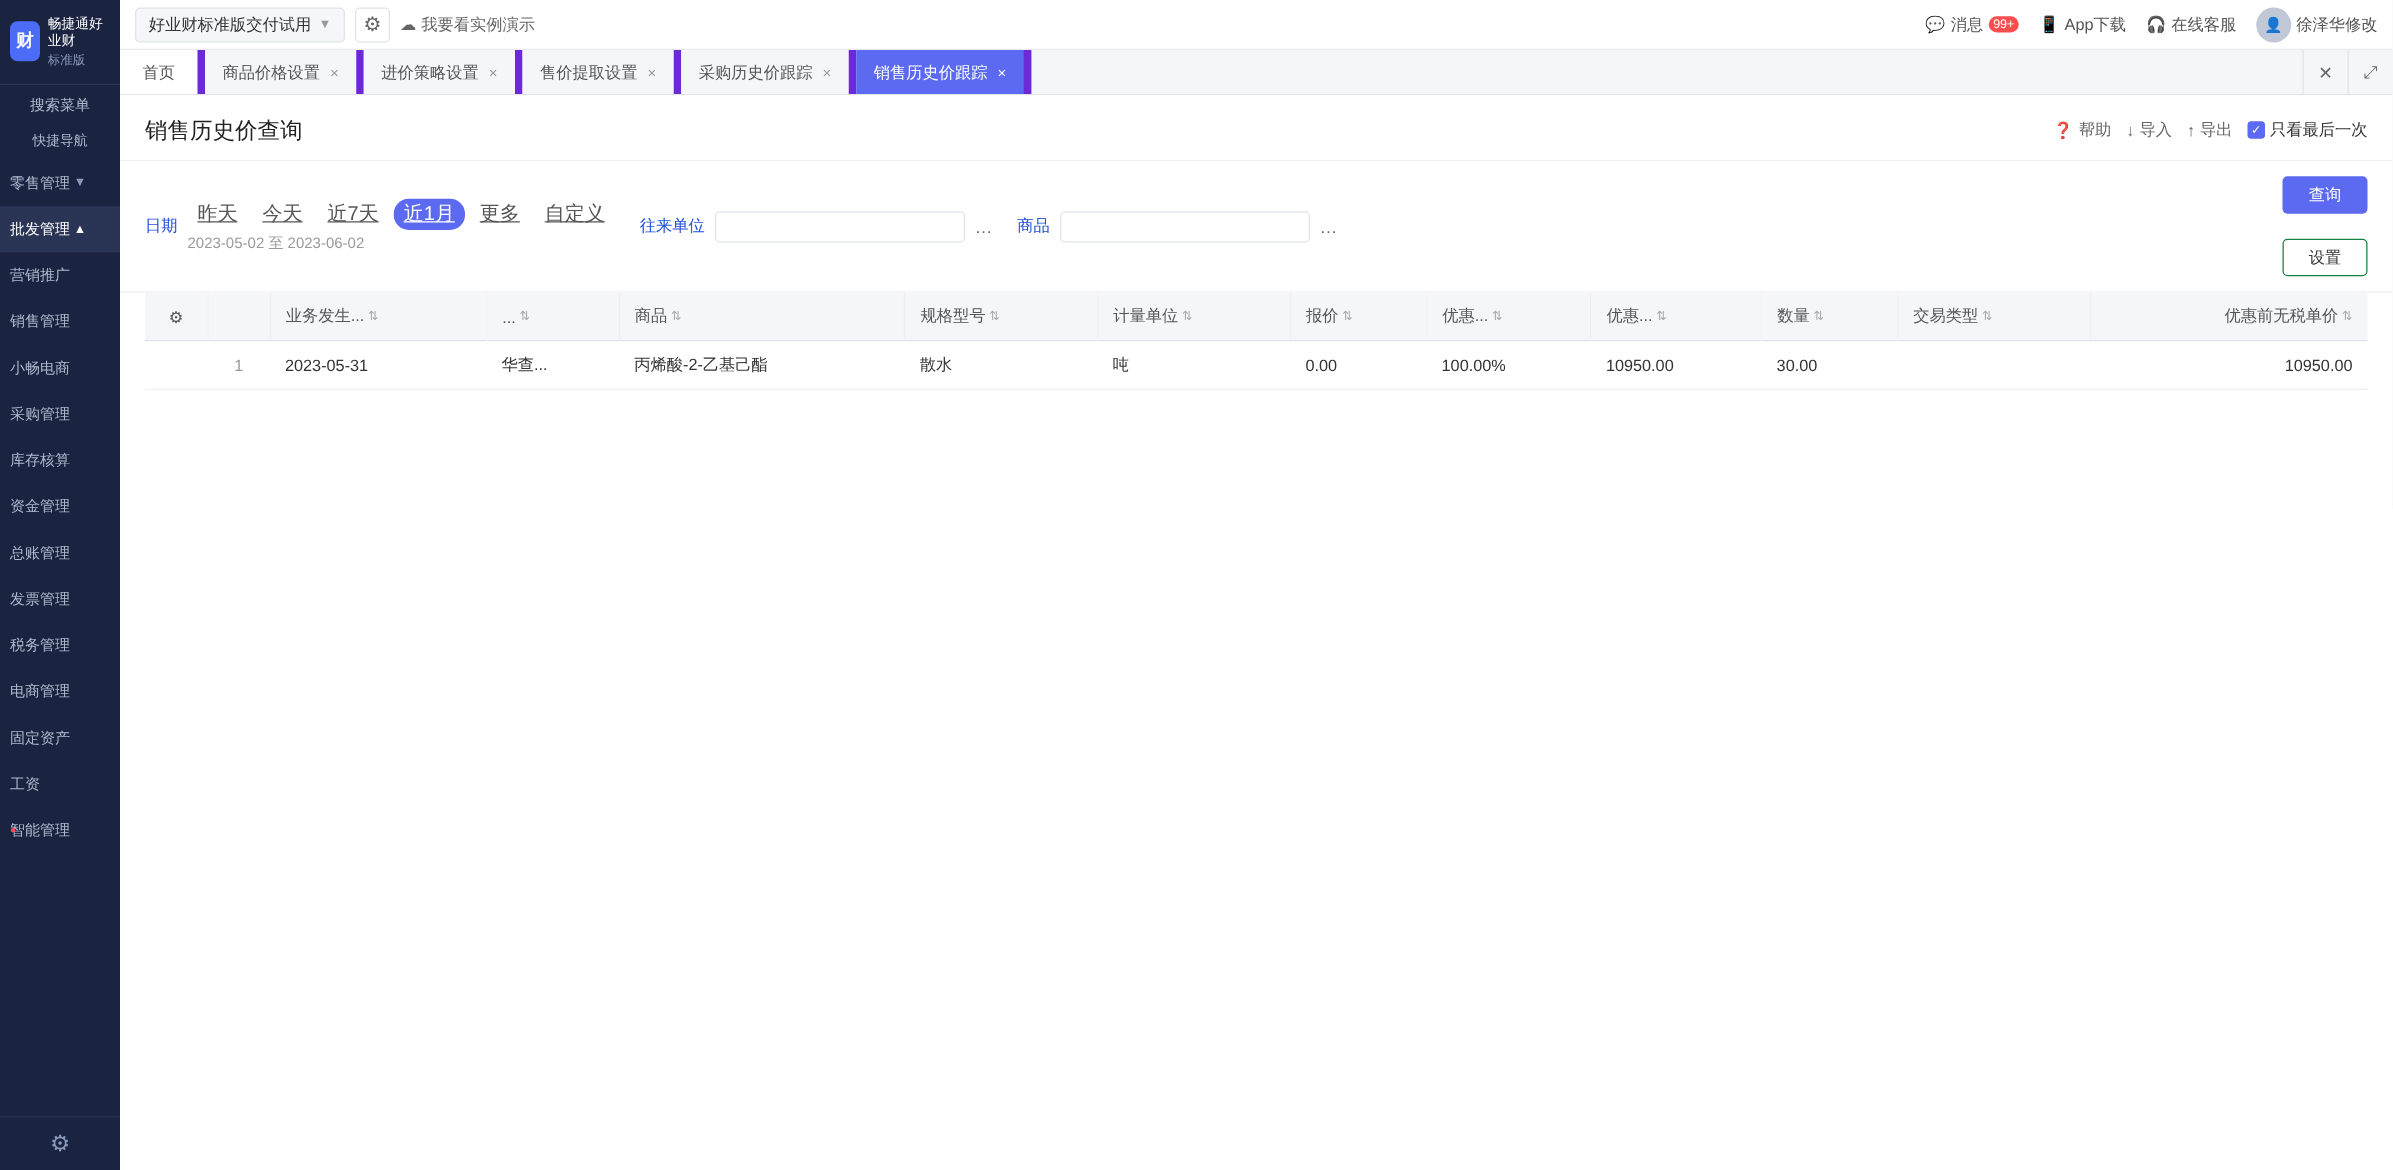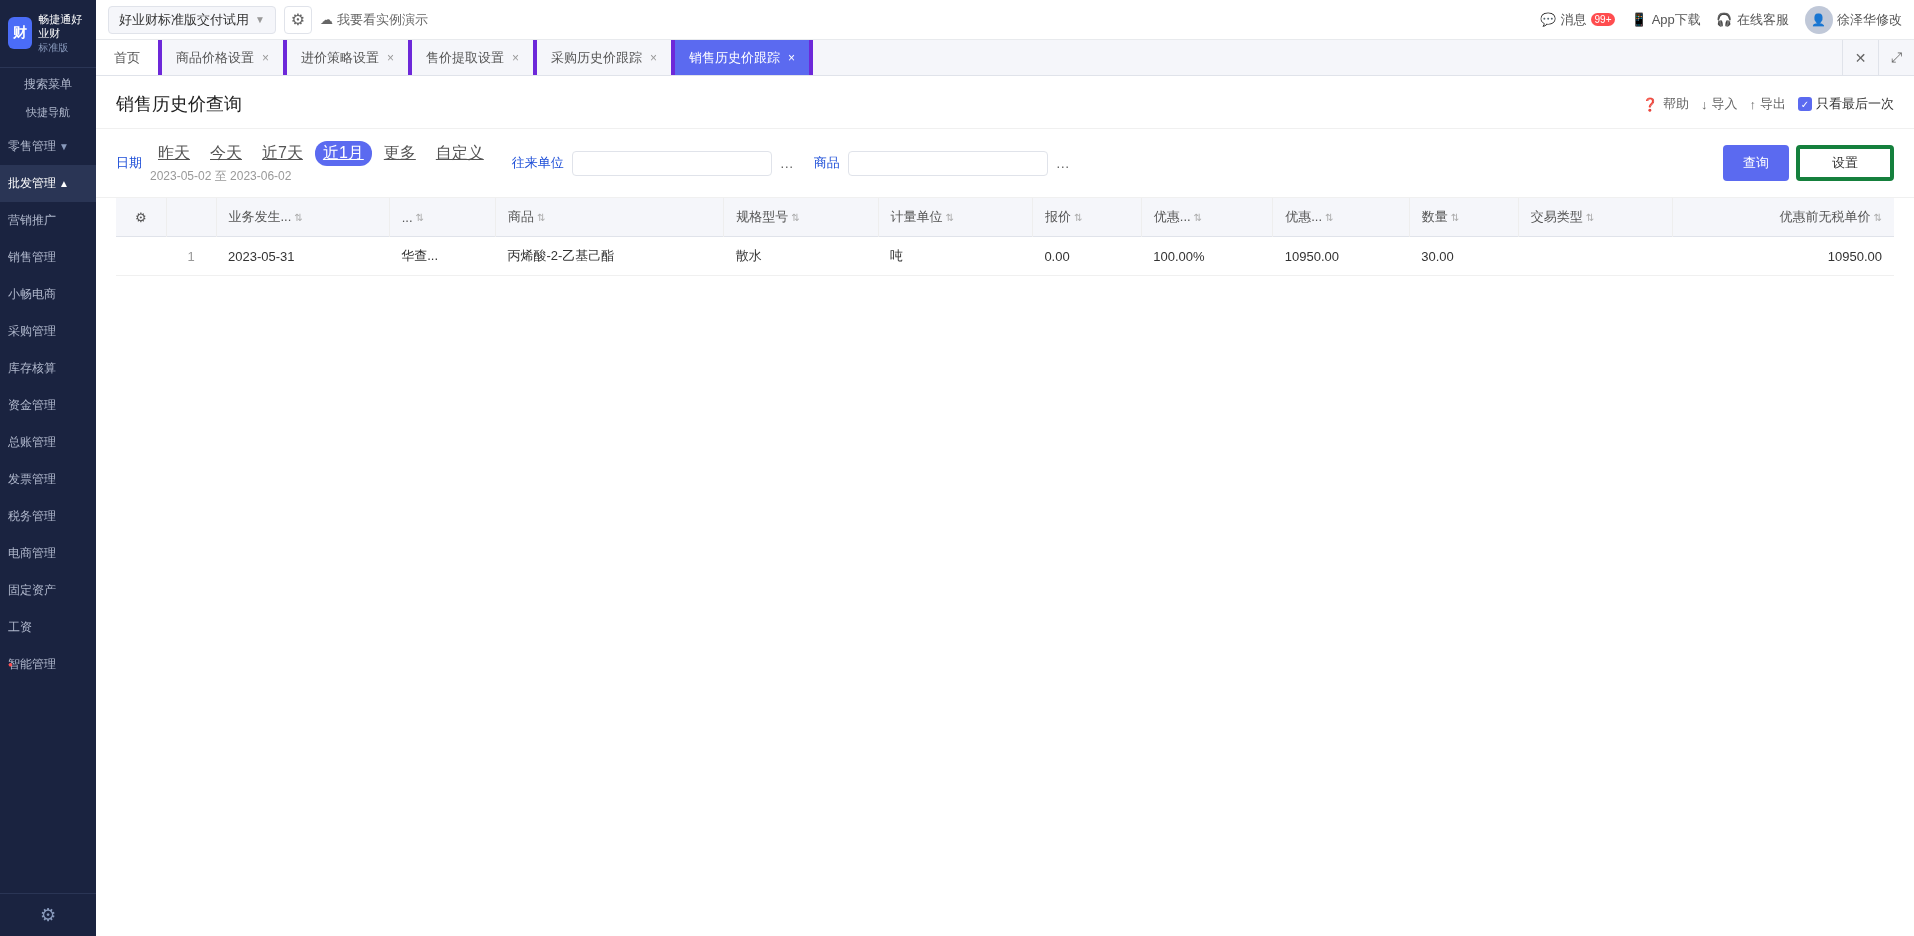--- a/index.html
+++ b/index.html
@@ -162,21 +162,21 @@
     .tab {
       height: 36px;
       padding: 0 14px;
       display: flex;
       align-items: center;
       gap: 6px;
       cursor: pointer;
       font-size: 13px;
       color: #555;
       white-space: nowrap;
-      border-right: 4px solid #6d28d9;
+      border-right: 6px solid #6d28d9;
       background: #f5f6fa;
     }
     .tab.active {
       background: #5b6af0;
       color: #fff;
     }
     .tab.active .tab-close { color: #fff; }
     .tab-close {
       font-size: 12px;
       color: #999;
@@ -299,23 +299,23 @@
       color: #fff;
       border: none;
       border-radius: 4px;
       padding: 6px 20px;
       font-size: 13px;
       cursor: pointer;
     }
     .settings-btn {
       background: #fff;
       color: #333;
-      border: 4px solid #15803d;
+      border: 1px solid #15803d;
       border-radius: 4px;
-      padding: 5px 32px;
+      padding: 5px 20px;
       font-size: 13px;
       cursor: pointer;
     }
 
     
     .table-container {
       padding: 0 20px 20px;
       overflow-x: auto;
     }
     table {
@@ -536,21 +536,21 @@
         <input class="filter-input" style="min-width: 200px;">
         <span class="filter-dots">…</span>
       </div>
 
       <div class="filter-input-group">
         <span class="filter-label">商品</span>
         <input class="filter-input" style="min-width: 200px;">
         <span class="filter-dots">…</span>
       </div>
 
-      <div style="display:flex;gap:7px;margin-left:auto;justify-content:center;">
+      <div style="display:flex;flex-direction:column;gap:20px;margin-left:auto;justify-content:center;">
         <button class="query-btn">查询</button>
         <button class="settings-btn">设置</button>
       </div>
     </div>
 
     <div class="table-container">
       <table>
         <thead>
           <tr>
             <th class="th-gear">

